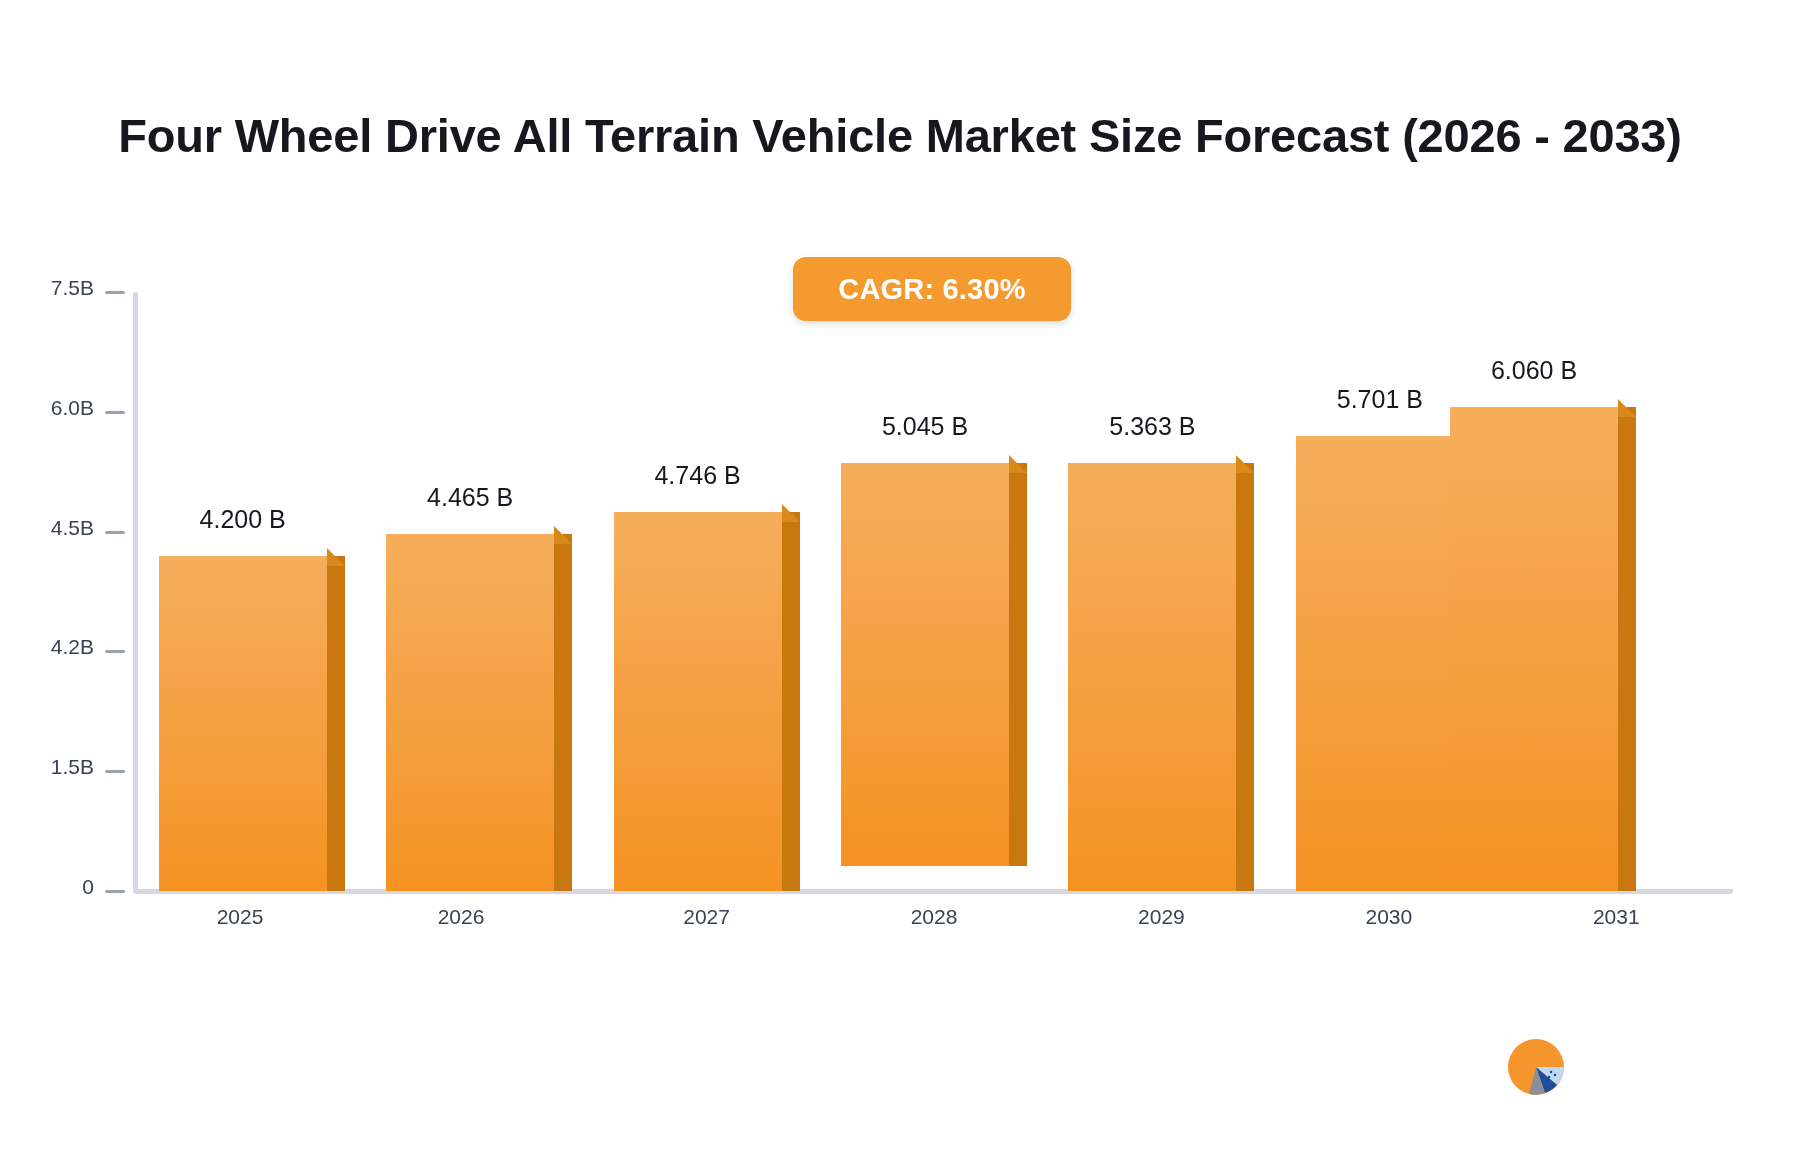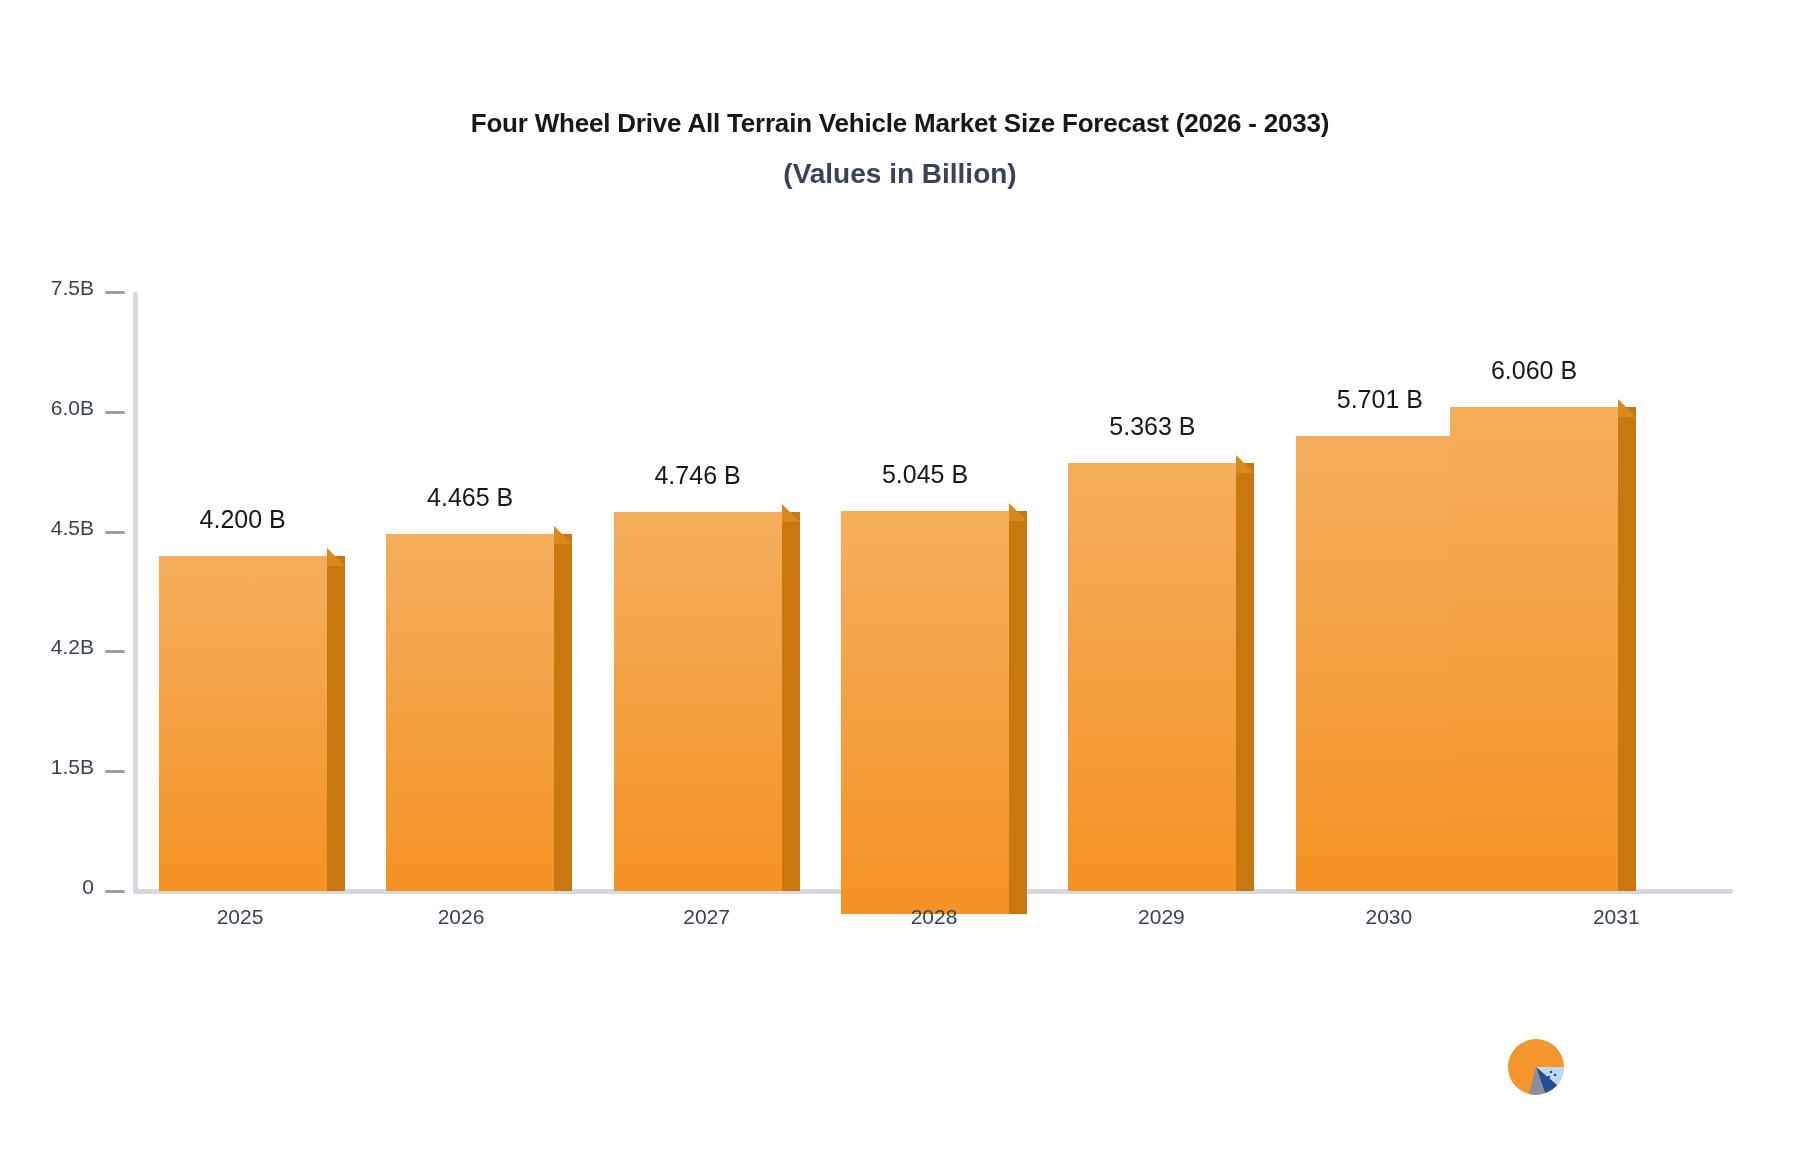--- a/index.html
+++ b/index.html
@@ -23,21 +23,21 @@
 
   
   .title-block {
     position: absolute;
     top: 108px;
     left: 0;
     width: 1800px;
     text-align: center;
   }
   .chart-title {
-    font-size: 26px;
+    font-size: 47px;
     font-weight: bold;
     color: #16181d;
     letter-spacing: -0.2px;
     line-height: 1.2;
   }
   .chart-subtitle {
     margin-top: 18px;
     font-size: 28px;
     font-weight: bold;
     color: #3a4257;
@@ -172,23 +172,25 @@
     letter-spacing: -1px;
   }
 </style>
 </head>
 <body>
 
 <div id="chart-root">
 
   <div class="title-block">
     <div class="chart-title">Four Wheel Drive All Terrain Vehicle Market Size Forecast (2026 - 2033)</div>
-    <div class="chart-subtitle">(Values in Billion)</div>
-  </div>
-
+  </div>
+
+  <div class="cagr-badge">
+    <span>CAGR: 6.30%</span>
+  </div>
 
   <div id="plot">
     <div class="y-axis-line"></div>
     <div class="x-axis-line"></div>
     <div id="ticks">
         <div class="y-tick" style="top: 891px;">
           <div class="tick-label">0</div>
           <div class="tick-mark"></div>
         </div>
         <div class="y-tick" style="top: 771.2px;">
@@ -224,21 +226,21 @@
           <div style="position: absolute; left: 168px; top: 0px; width: 0px; height: 0px; border-bottom: 18px solid rgb(217, 137, 26); border-right: 18px solid transparent;"></div>
           <div class="bar-front" style="width: 168px; height: 356.605px;"></div>
           <div class="bar-value" style="left: 84px; top: -43px;">4.465 B</div>
         </div>
         <div class="bar-3d" style="left: 613.571px; top: 503.953px; width: 168px; height: 387.047px;">
           <div class="bar-side" style="left: 168px; height: 379.047px; bottom: 0px;"></div>
           <div style="position: absolute; left: 168px; top: 0px; width: 0px; height: 0px; border-bottom: 18px solid rgb(217, 137, 26); border-right: 18px solid transparent;"></div>
           <div class="bar-front" style="width: 168px; height: 379.047px;"></div>
           <div class="bar-value" style="left: 84px; top: -43px;">4.746 B</div>
         </div>
-        <div class="bar-3d" style="left: 841px; top: 503px; width: 215px; height: 410.927px;">
+        <div class="bar-3d" style="left: 841px; top: 455px; width: 215px; height: 410.927px;">
           <div class="bar-side" style="left: 168px; height: 402.927px; bottom: 0px;"></div>
           <div style="position: absolute; left: 168px; top: 0px; width: 0px; height: 0px; border-bottom: 18px solid rgb(217, 137, 26); border-right: 18px solid transparent;"></div>
           <div class="bar-front" style="width: 168px; height: 402.927px;"></div>
           <div class="bar-value" style="left: 84px; top: -43px;">5.045 B</div>
         </div>
         <div class="bar-3d" style="left: 1068.43px; top: 454.675px; width: 186px; height: 436.325px;">
           <div class="bar-side" style="left: 168px; height: 428.325px; bottom: 0px;"></div>
           <div style="position: absolute; left: 168px; top: 0px; width: 0px; height: 0px; border-bottom: 18px solid rgb(217, 137, 26); border-right: 18px solid transparent;"></div>
           <div class="bar-front" style="width: 168px; height: 428.325px;"></div>
           <div class="bar-value" style="left: 84px; top: -43px;">5.363 B</div>

